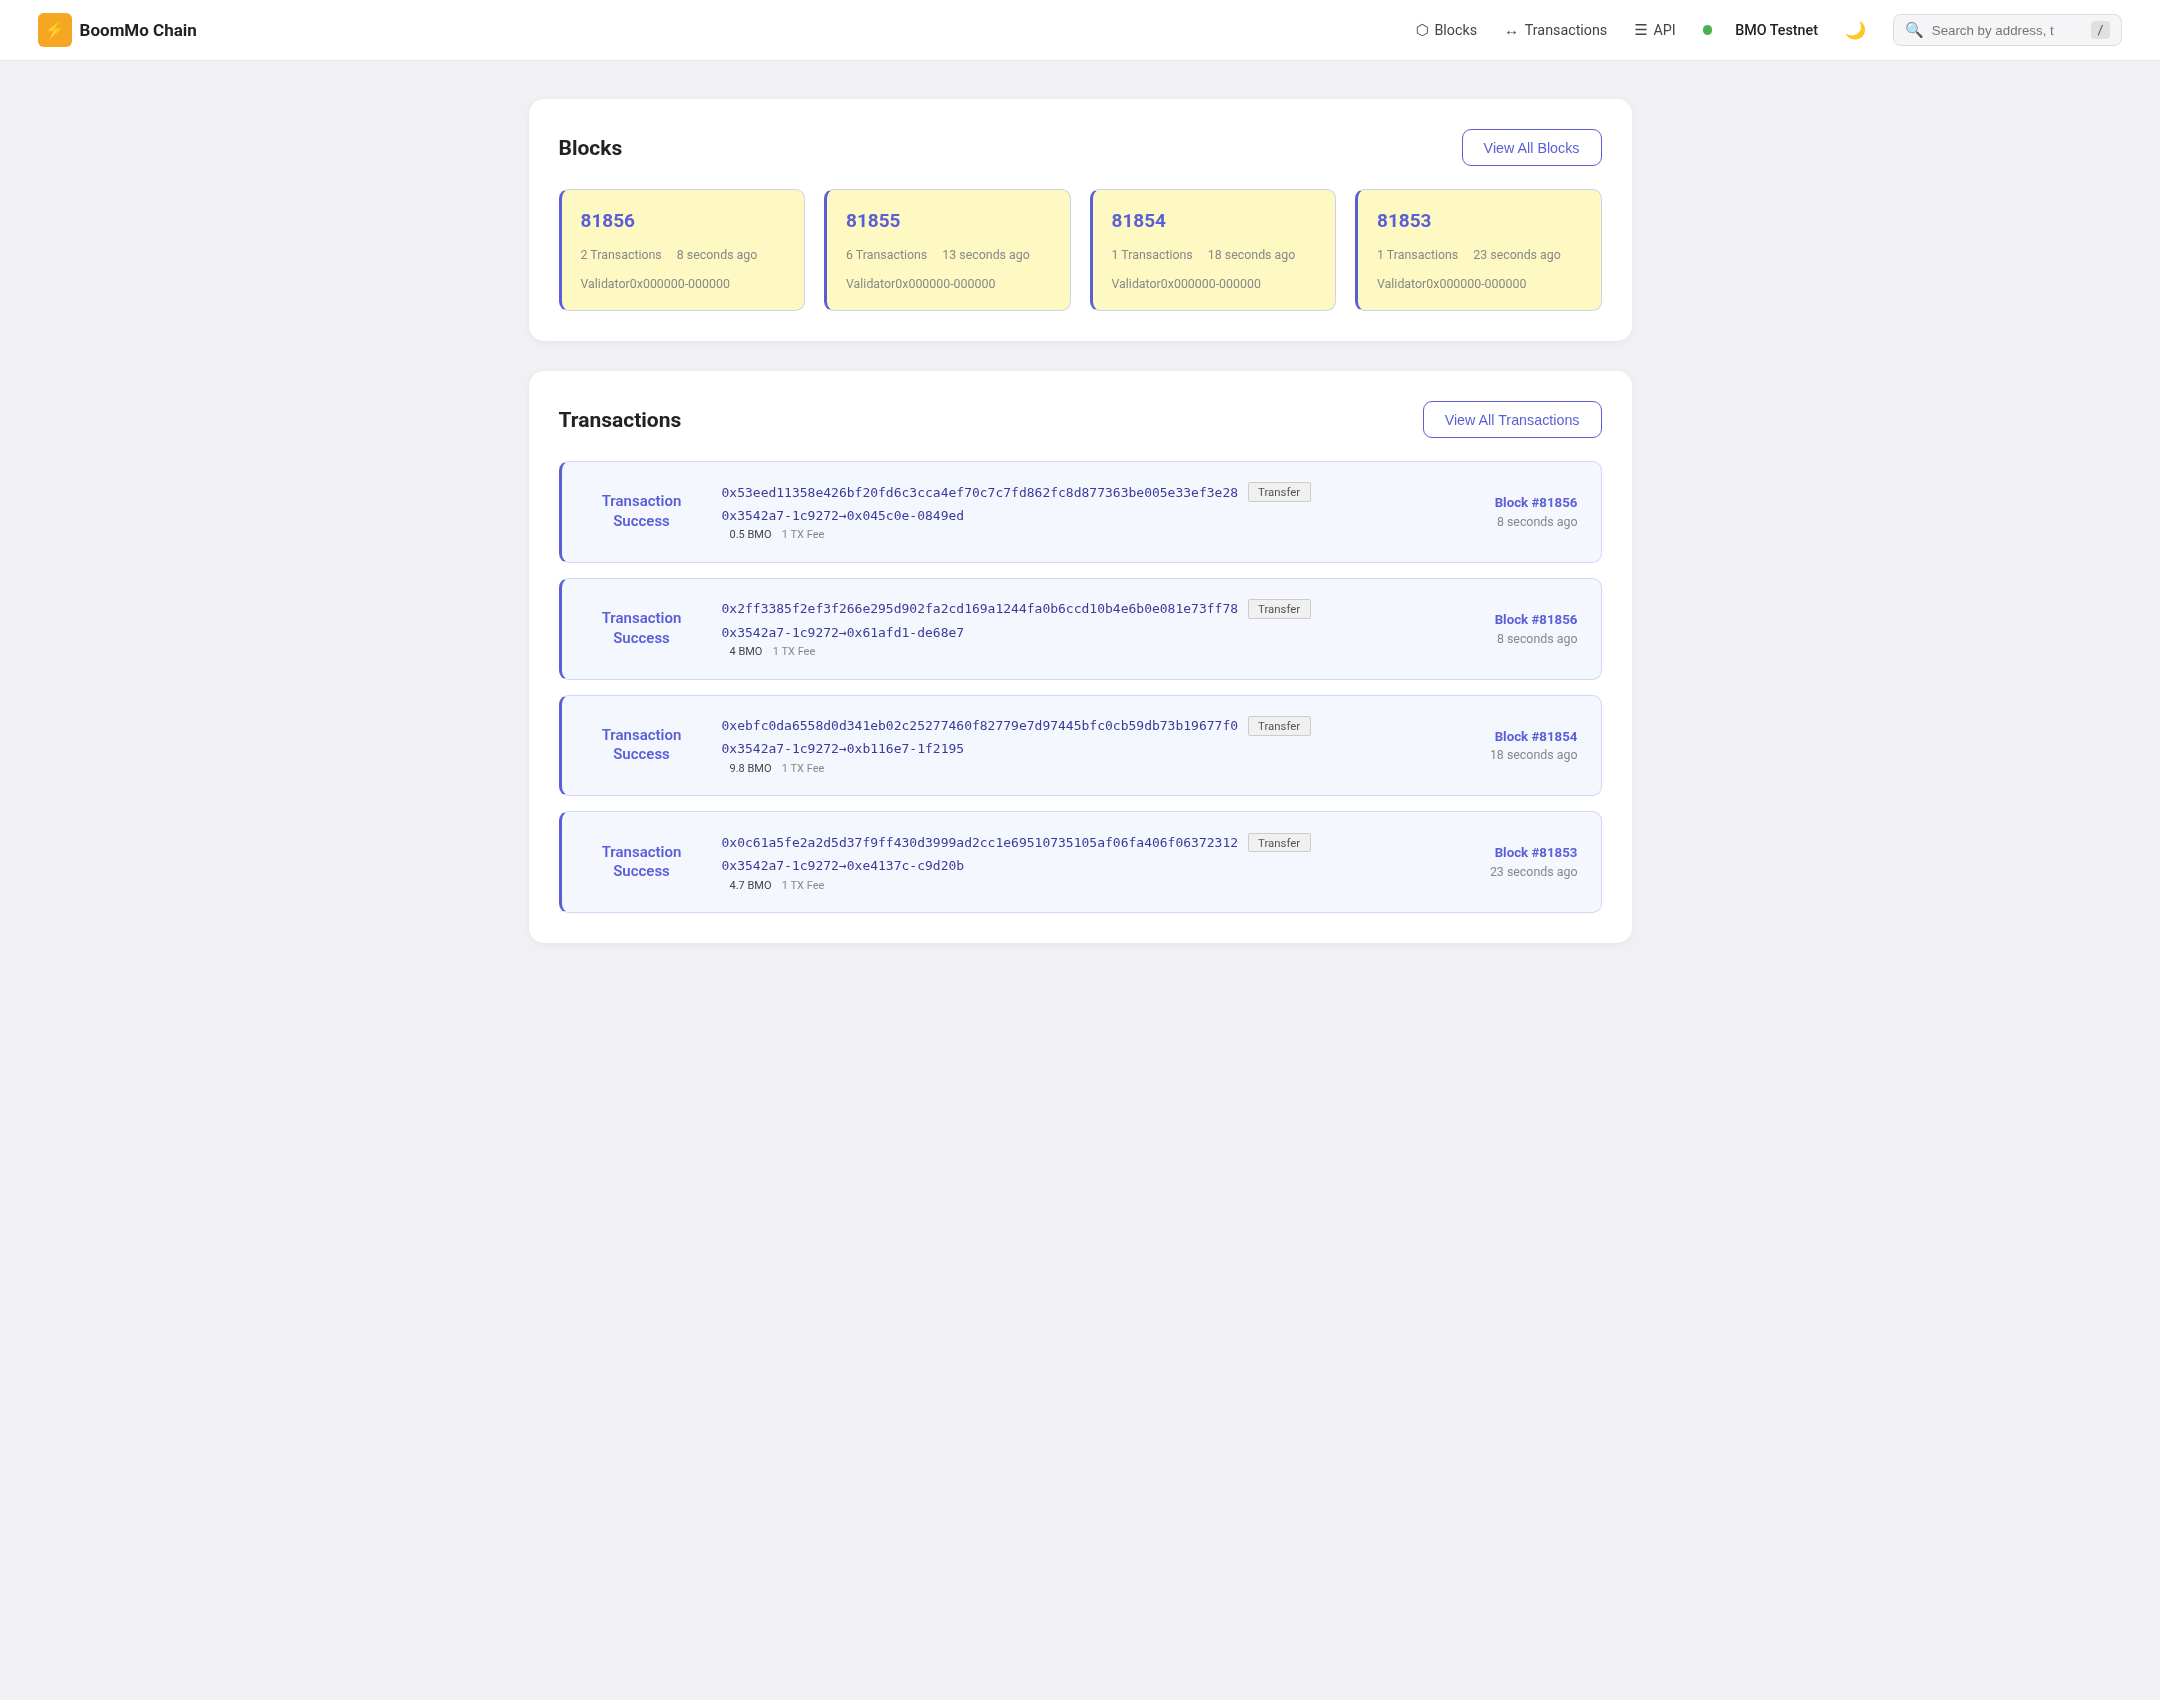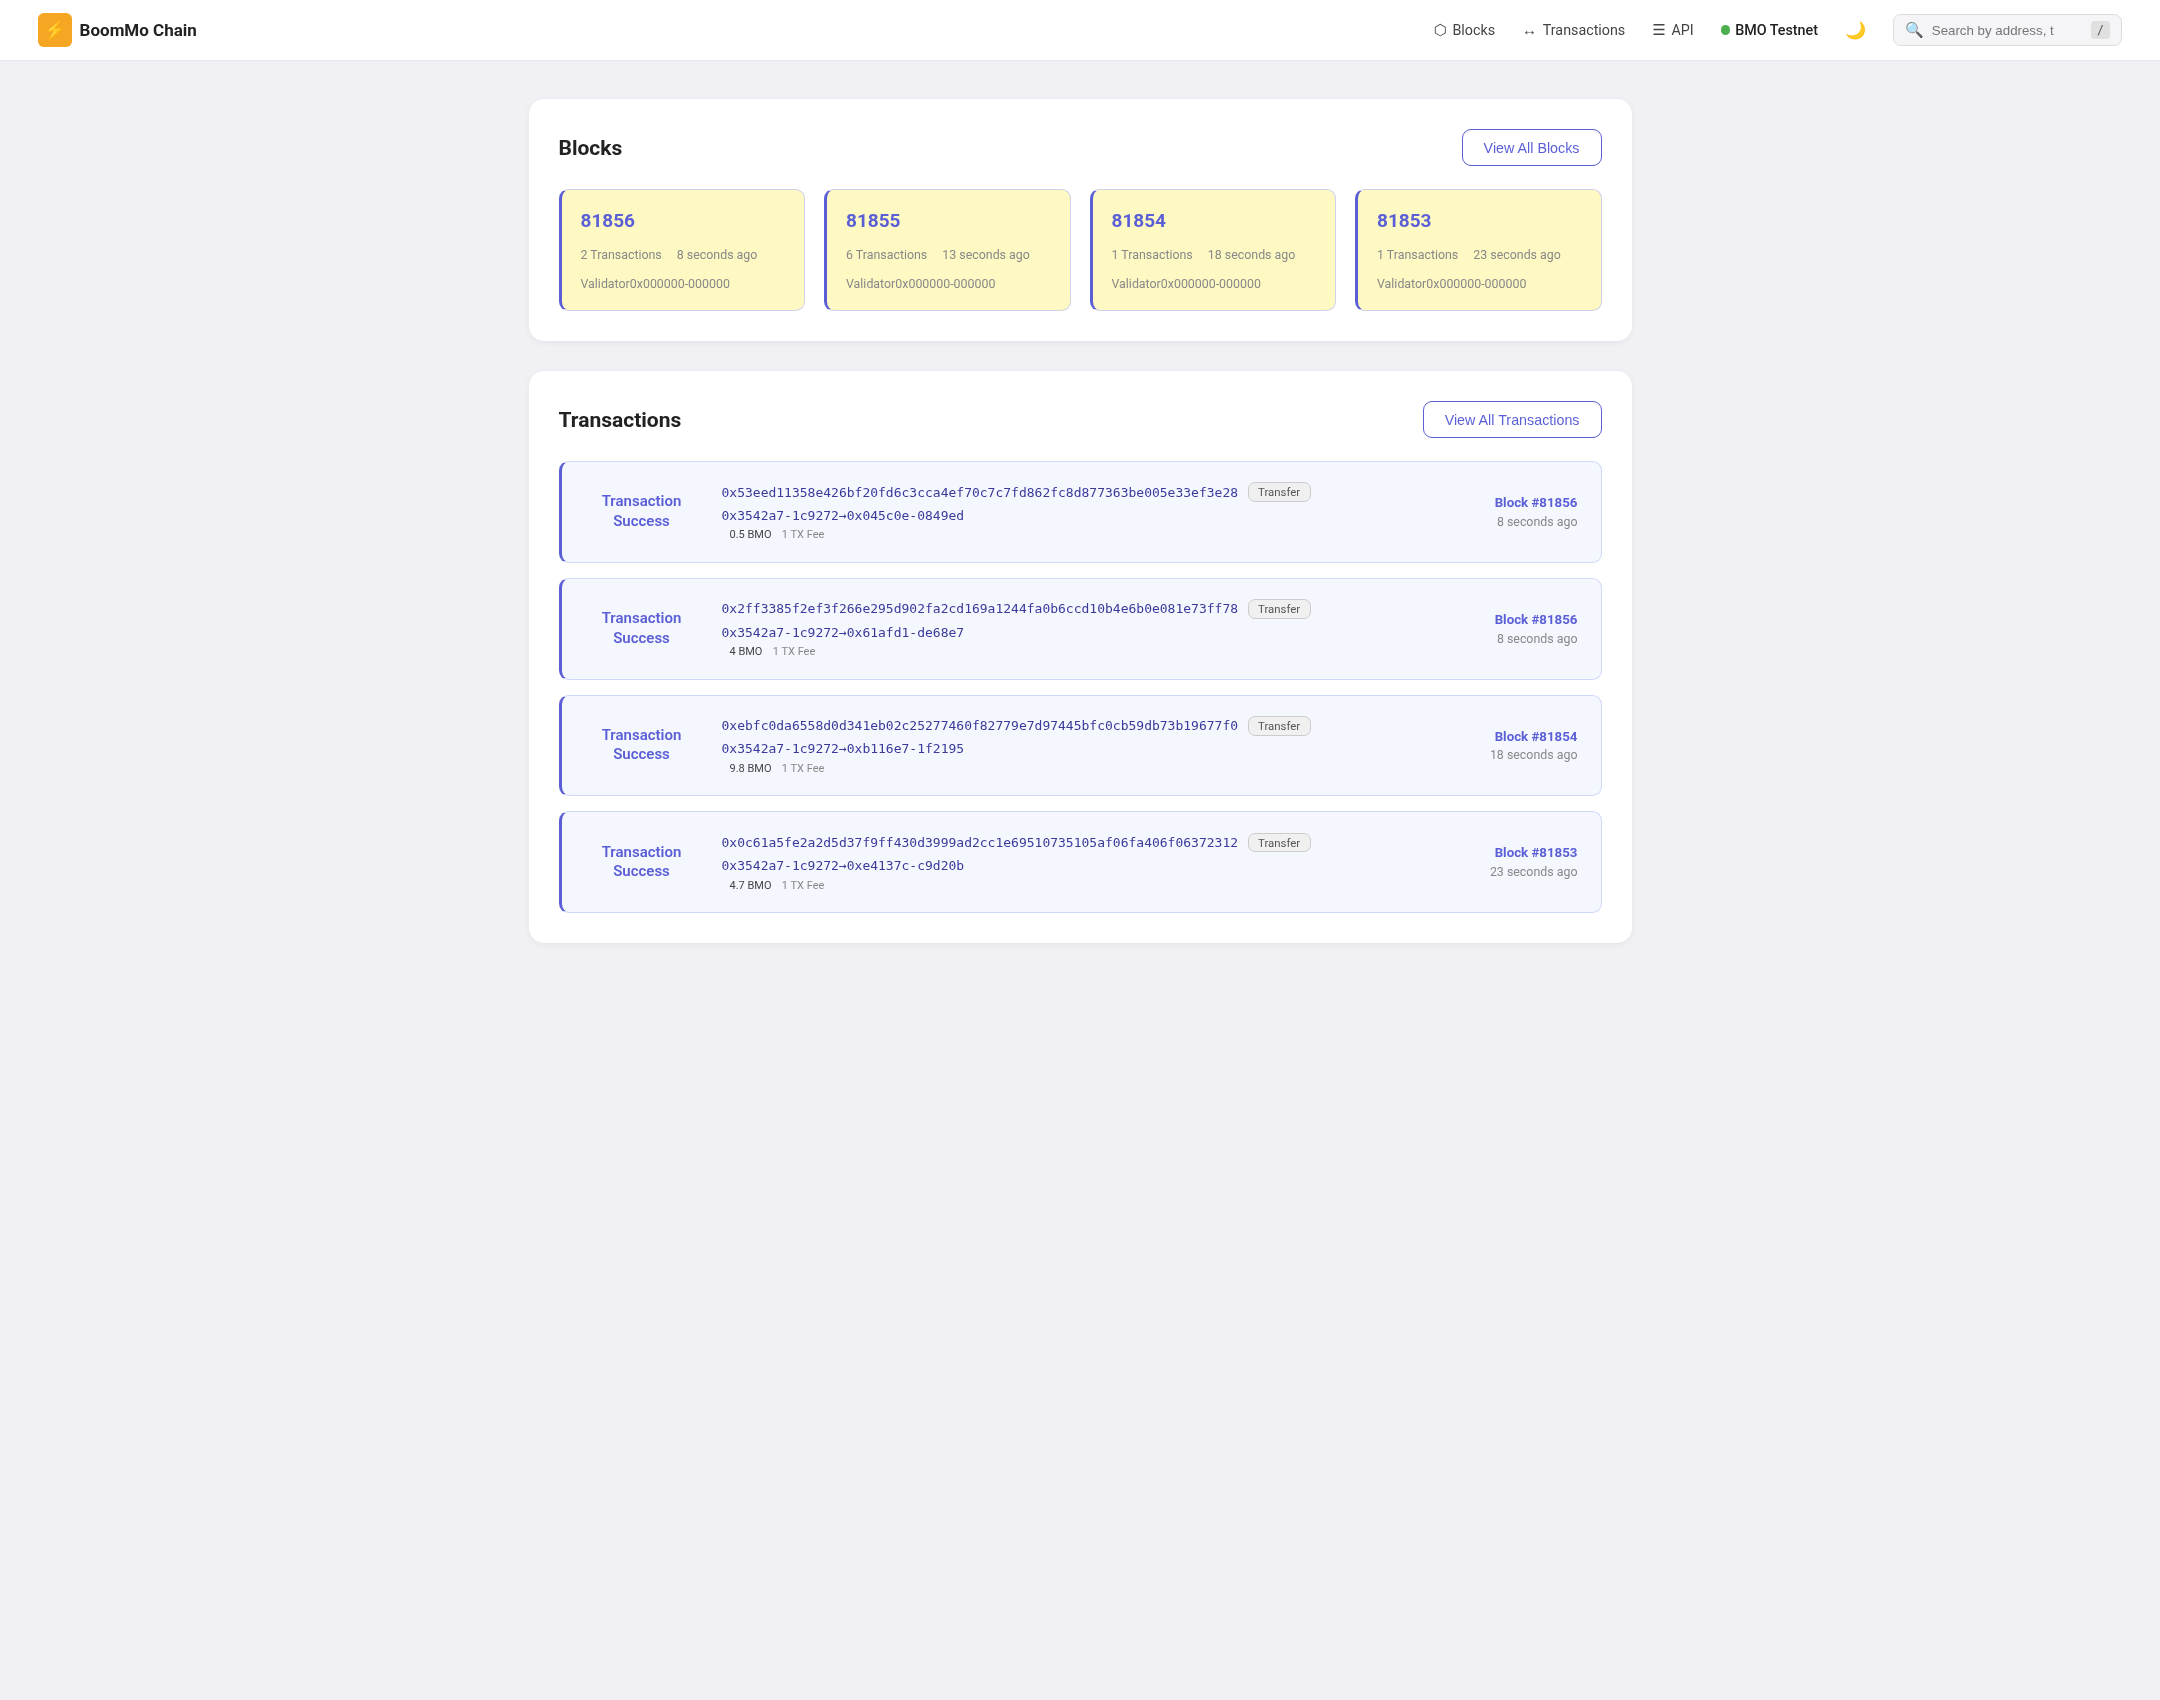--- a/index.html
+++ b/index.html
@@ -52,21 +52,21 @@
       gap: 5.7px;
       font-size: 14.3px;
       color: #444;
       cursor: pointer;
       text-decoration: none;
     }
     .nav-icon { font-size: 15px; }
     .network-badge {
       display: flex;
       align-items: center;
-      gap: 5px;
+      gap: 23px;
       font-size: 14.3px;
       font-weight: 500;
       color: #222;
     }
     .network-dot {
       width: 9.5px;
       height: 9.5px;
       border-radius: 50%;
       background: #4caf50;
       display: inline-block;
@@ -209,21 +209,21 @@
       margin-bottom: 5.7px;
     }
     .tx-hash {
       font-size: 13px;
       color: #3a3a9a;
       font-family: monospace;
     }
     .tx-type-badge {
       background: #f0f0f0;
       border: 1px solid #ccc;
-      border-radius: 7px;
+      border-radius: 2px;
       padding: 1.9px 9.5px;
       font-size: 11.4px;
       color: #555;
     }
     .tx-addresses {
       font-size: 13px;
       color: #3a3a9a;
       margin-bottom: 5.7px;
       font-family: monospace;
     }

